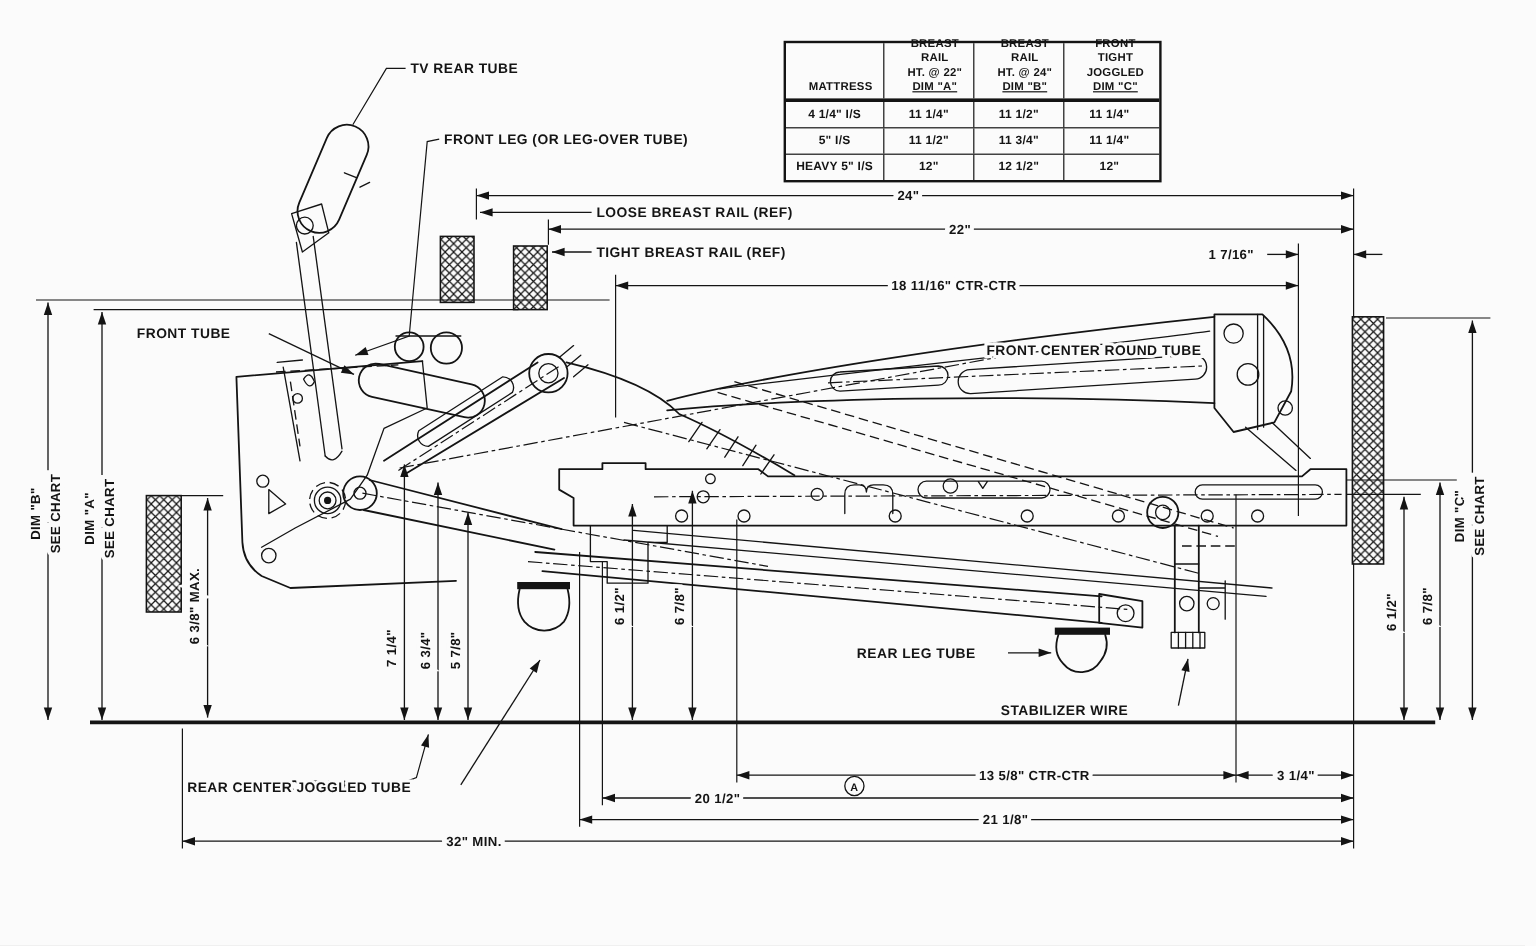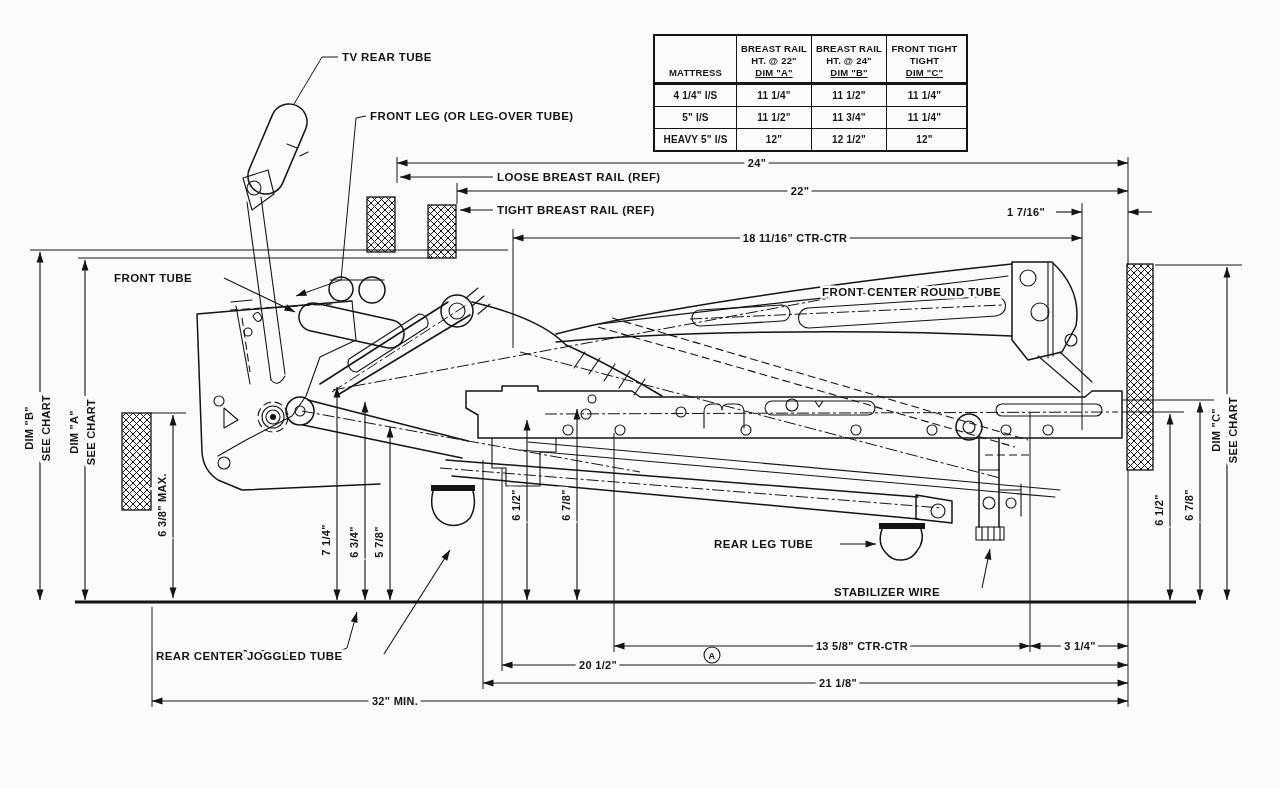--- a/index.html
+++ b/index.html
@@ -20,21 +20,21 @@
   .hr{fill:url(#xh);stroke:#141414;stroke-width:1.3;}
   .solid{fill:#141414;stroke:none;}
   
   #chart{position:absolute;left:653px;top:34px;width:315px;border:2px solid #141414;
          background:#fbfbfb;box-sizing:border-box;}
   .trow{display:grid;grid-template-columns:81px 75px 75px 76px;}
   .tc{border-left:1.5px solid #141414;padding:1px 2px;text-align:center;
       font-weight:700;color:#141414;box-sizing:border-box;}
   .tc:first-child{border-left:none;}
   .thead .tc{height:46px;font-size:9.5px;line-height:12px;display:flex;flex-direction:column;
-             justify-content:flex-end;align-items:center;padding-bottom:3px;letter-spacing:.2px;}
+             justify-content:flex-end;align-items:center;padding-bottom:3px;letter-spacing:.2px;padding-left:12px;}
   .thead{border-bottom:3px solid #141414;}
   .tbody .trow{border-top:1.5px solid #141414;}
   .tbody .trow:first-child{border-top:none;}
   .tbody .tc{font-size:10px;line-height:20px;height:21px;letter-spacing:.2px;}
   .u{text-decoration:underline;}
 </style>
 </head>
 <body>
 
 <div id="page">
@@ -318,21 +318,21 @@
         <div>HT. @ 22"</div>
         <div class="u">DIM "A"</div>
       </div>
       <div class="tc">
         <div>BREAST RAIL</div>
         <div>HT. @ 24"</div>
         <div class="u">DIM "B"</div>
       </div>
       <div class="tc">
         <div>FRONT TIGHT</div>
-        <div>TIGHT</div>
+        <div>JOGGLED</div>
         <div class="u">DIM "C"</div>
       </div>
     </div>
     <div class="tbody">
       <div class="trow">
         <div class="tc">4 1/4" I/S</div>
         <div class="tc">11 1/4"</div>
         <div class="tc">11 1/2"</div>
         <div class="tc">11 1/4"</div>
       </div>

